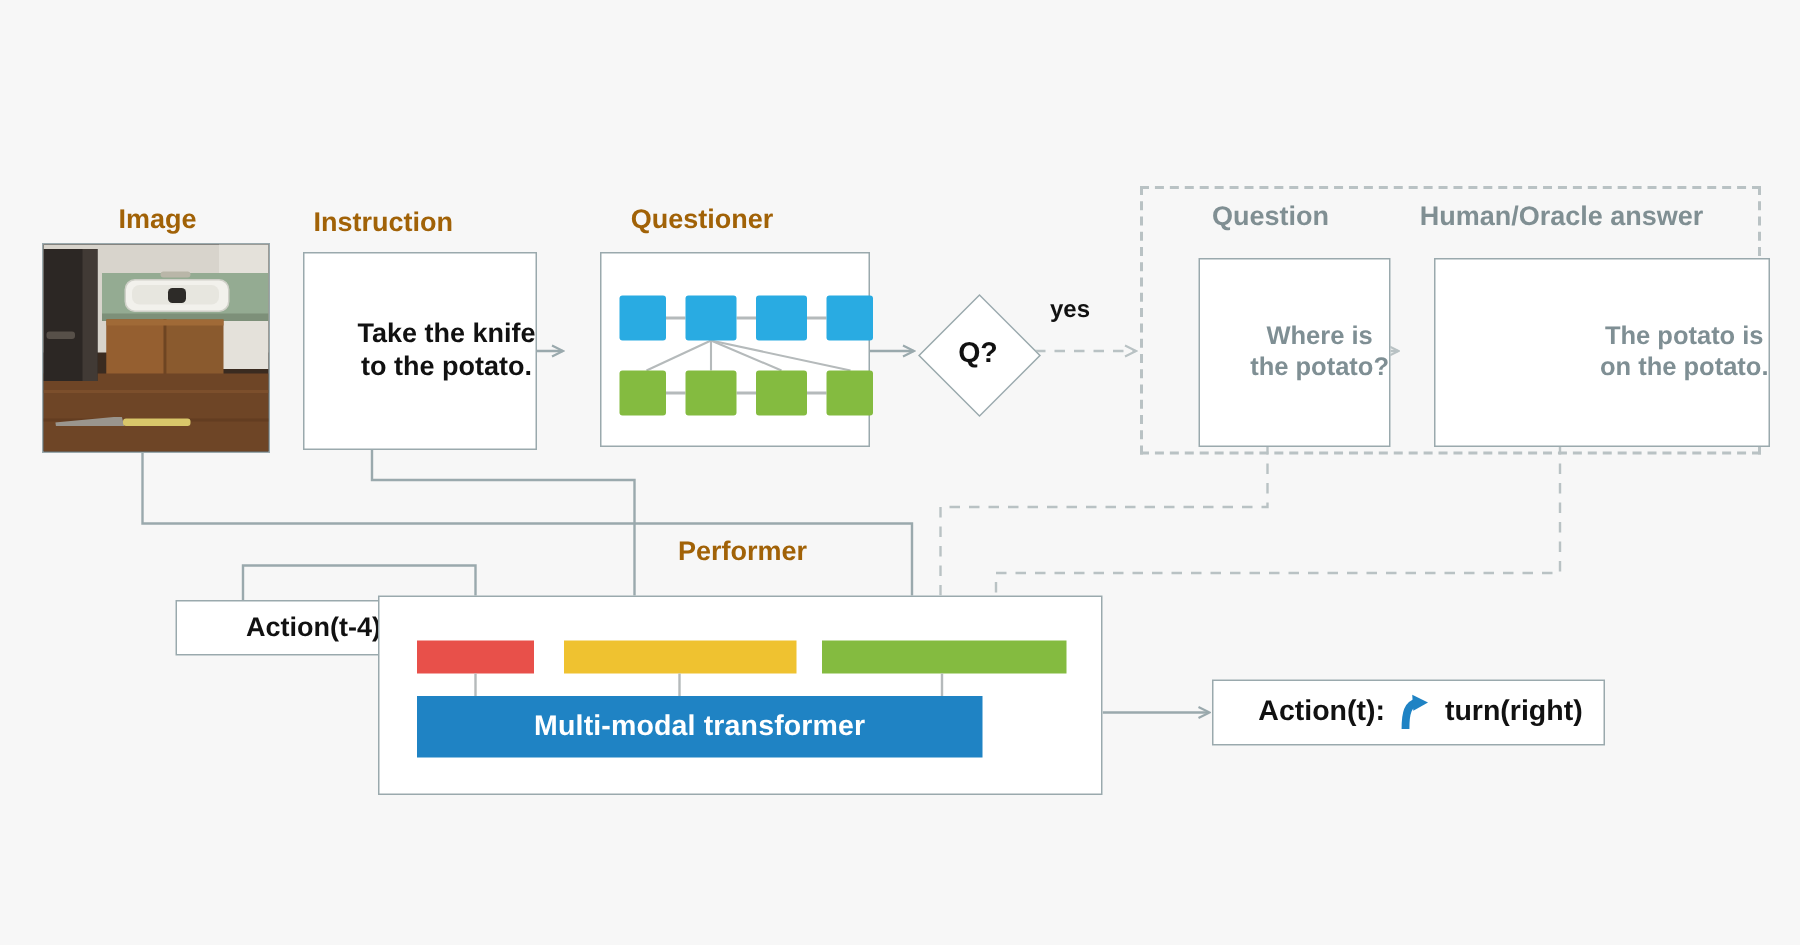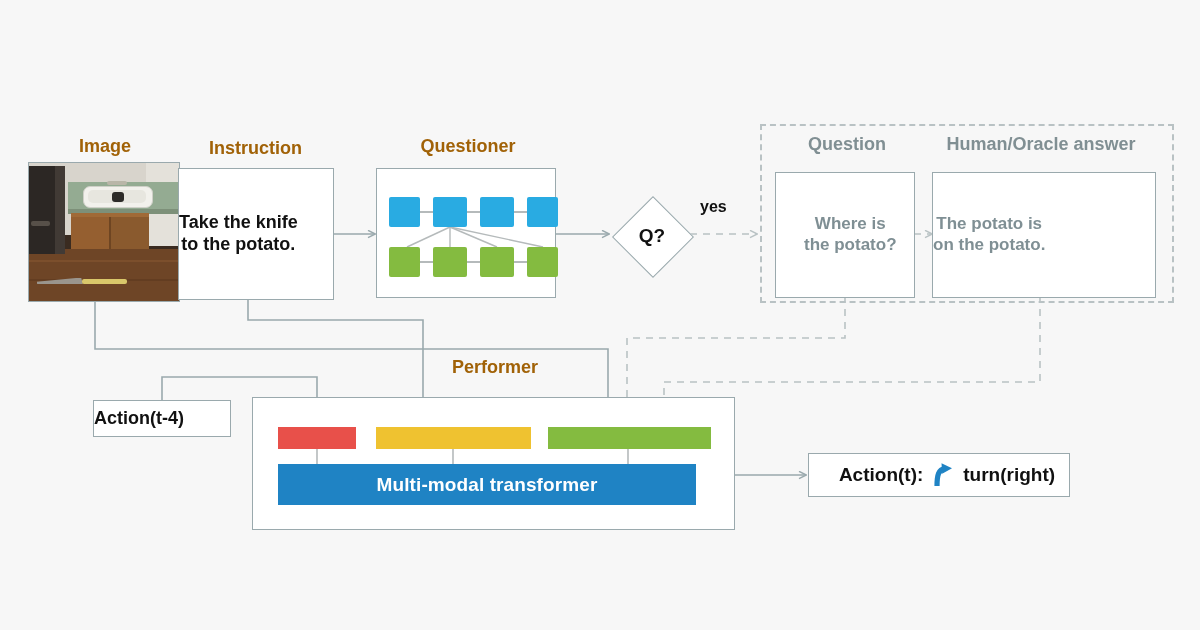--- a/index.html
+++ b/index.html
@@ -38,22 +38,23 @@
     white-space: nowrap;
   }
   .caption.muted {
     color: #808f93;
   }
   .wbox {
     background: #ffffff;
     border: 1.5px solid #9aa9ad;
     display: flex;
     align-items: center;
-    justify-content: flex-start;
+    justify-content: flex-end;
     text-align: center;
+    margin-left: 24px;
   }
   .wbox .txt {
     font-weight: bold;
     color: #111111;
     line-height: 1.22;
   }
   .wbox .txt.grey {
     color: #7f8f94;
   }
 
@@ -277,21 +278,21 @@
   </div>
 
   <div id="diamond" style="left:610px; top:194px; width:84px; height:84px;">
     <div class="dshape"></div>
     <div class="dtxt">Q?</div>
   </div>
   <div class="yes-label" style="left:700px; top:198px;">yes</div>
 
   <div id="oracle-group" style="left:760px; top:124px; width:410px; height:175px;"></div>
 
-  <div class="node wbox" style="left:775px; top:172px; width:140px; height:126px;padding-left:28px;">
+  <div class="node wbox" style="left:775px; top:172px; width:128px; height:126px;padding-left:28px;">
     <div class="txt grey" style="font-size:17px;">
       <div>Where is</div>
       <div>the potato?</div>
     </div>
   </div>
 
   <div class="node wbox" style="left:932px; top:172px; width:224px; height:126px;">
     <div class="txt grey" style="font-size:17px;">
       <div>The potato is</div>
       <div>on the potato.</div>
@@ -309,21 +310,21 @@
     <div class="pbar green" style="left:295px; top:29px; width:163px; height:22px;"></div>
 
     <svg width="483" height="133" viewBox="0 0 483 133" style="position:absolute;left:0;top:0;">
       <g stroke="#b5babb" stroke-width="1.6" fill="none">
         <line x1="64" y1="51" x2="64" y2="66"></line>
         <line x1="200" y1="51" x2="200" y2="66"></line>
         <line x1="375" y1="51" x2="375" y2="66"></line>
       </g>
     </svg>
 
-    <div id="mmt" style="left:25px; top:66px; width:418px; height:41px;">
+    <div id="mmt" style="left:25px; top:66px; width:377px; height:41px;">
       <span>Multi-modal transformer</span>
     </div>
   </div>
 
   <div id="action-t" style="left:808px; top:453px; width:262px; height:44px;padding-left:28px;">
     <span class="lbl">Action(t):</span>
     <svg class="turn-icon" width="26" height="26" viewBox="0 0 26 26">
       <path d="M7,24 C7,13 8.5,7.5 15,6.2" fill="none" stroke="#1f83c4" stroke-width="5.2" stroke-linecap="butt"></path>
       <path d="M11.5,1.2 L22,6.3 L12.2,11.8 Z" fill="#1f83c4"></path>
     </svg>

